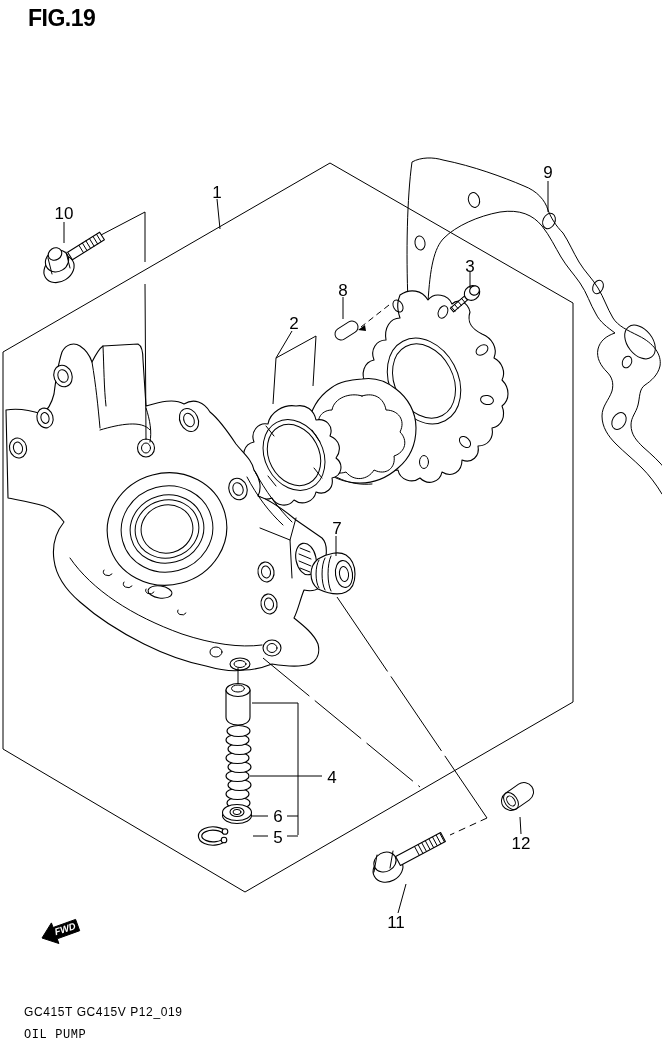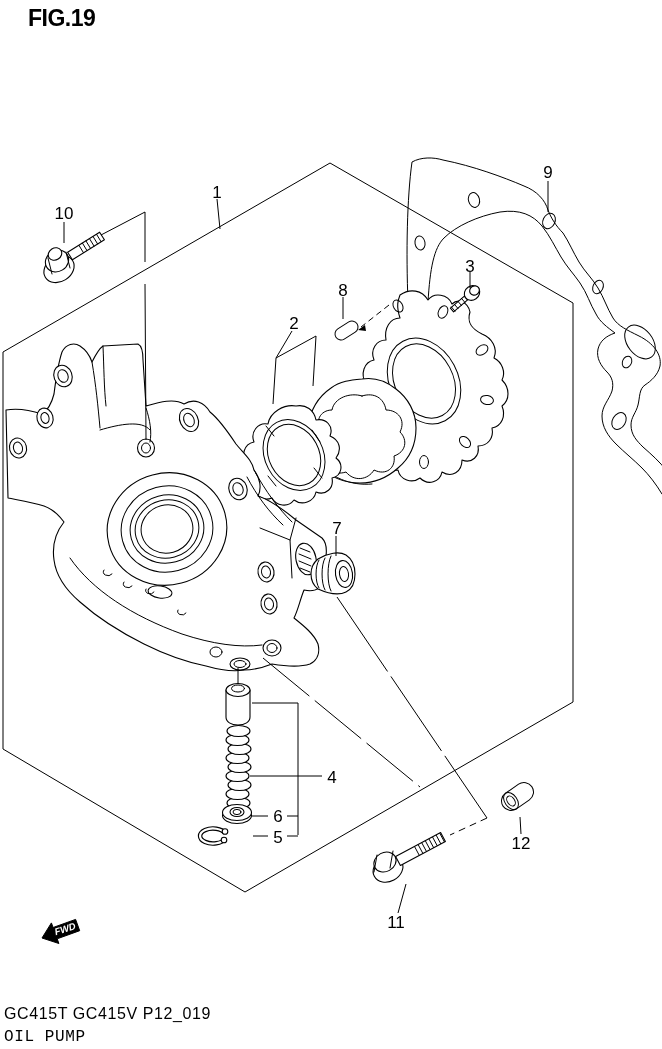--- a/index.html
+++ b/index.html
@@ -1,20 +1,20 @@
 <!DOCTYPE html>
 <html><head>
 <meta charset="utf-8">
 <style>
   html,body{margin:0;padding:0;background:#fff;}
   body{width:662px;height:1049px;position:relative;overflow:hidden;
        font-family:"Liberation Sans",sans-serif;color:#000;}
   .fig-title{position:absolute;top:5px;left:8px;font-size:23px;font-weight:bold;
              letter-spacing:-0.5px;margin-left:20px;}
-  .footer{position:absolute;left:4px;font-size:16px;letter-spacing:0.6px;text-align:right;}
+  .footer{position:absolute;left:24px;font-size:12px;letter-spacing:0.6px;text-align:right;}
   #footer-model{top:1005px;}
   #footer-name{top:1028px;font-family:Liberation Mono, monospace;}
   svg{position:absolute;top:0;left:0;}
   .ln{stroke:#000;stroke-width:1;fill:none;}
   .part{stroke:#000;stroke-width:1.1;fill:#fff;stroke-linejoin:round;stroke-linecap:round;}
   .det{stroke:#000;stroke-width:1;fill:none;stroke-linejoin:round;stroke-linecap:round;}
   .callout{font-size:17px;fill:#000;}
 </style>
 </head>
 <body>

